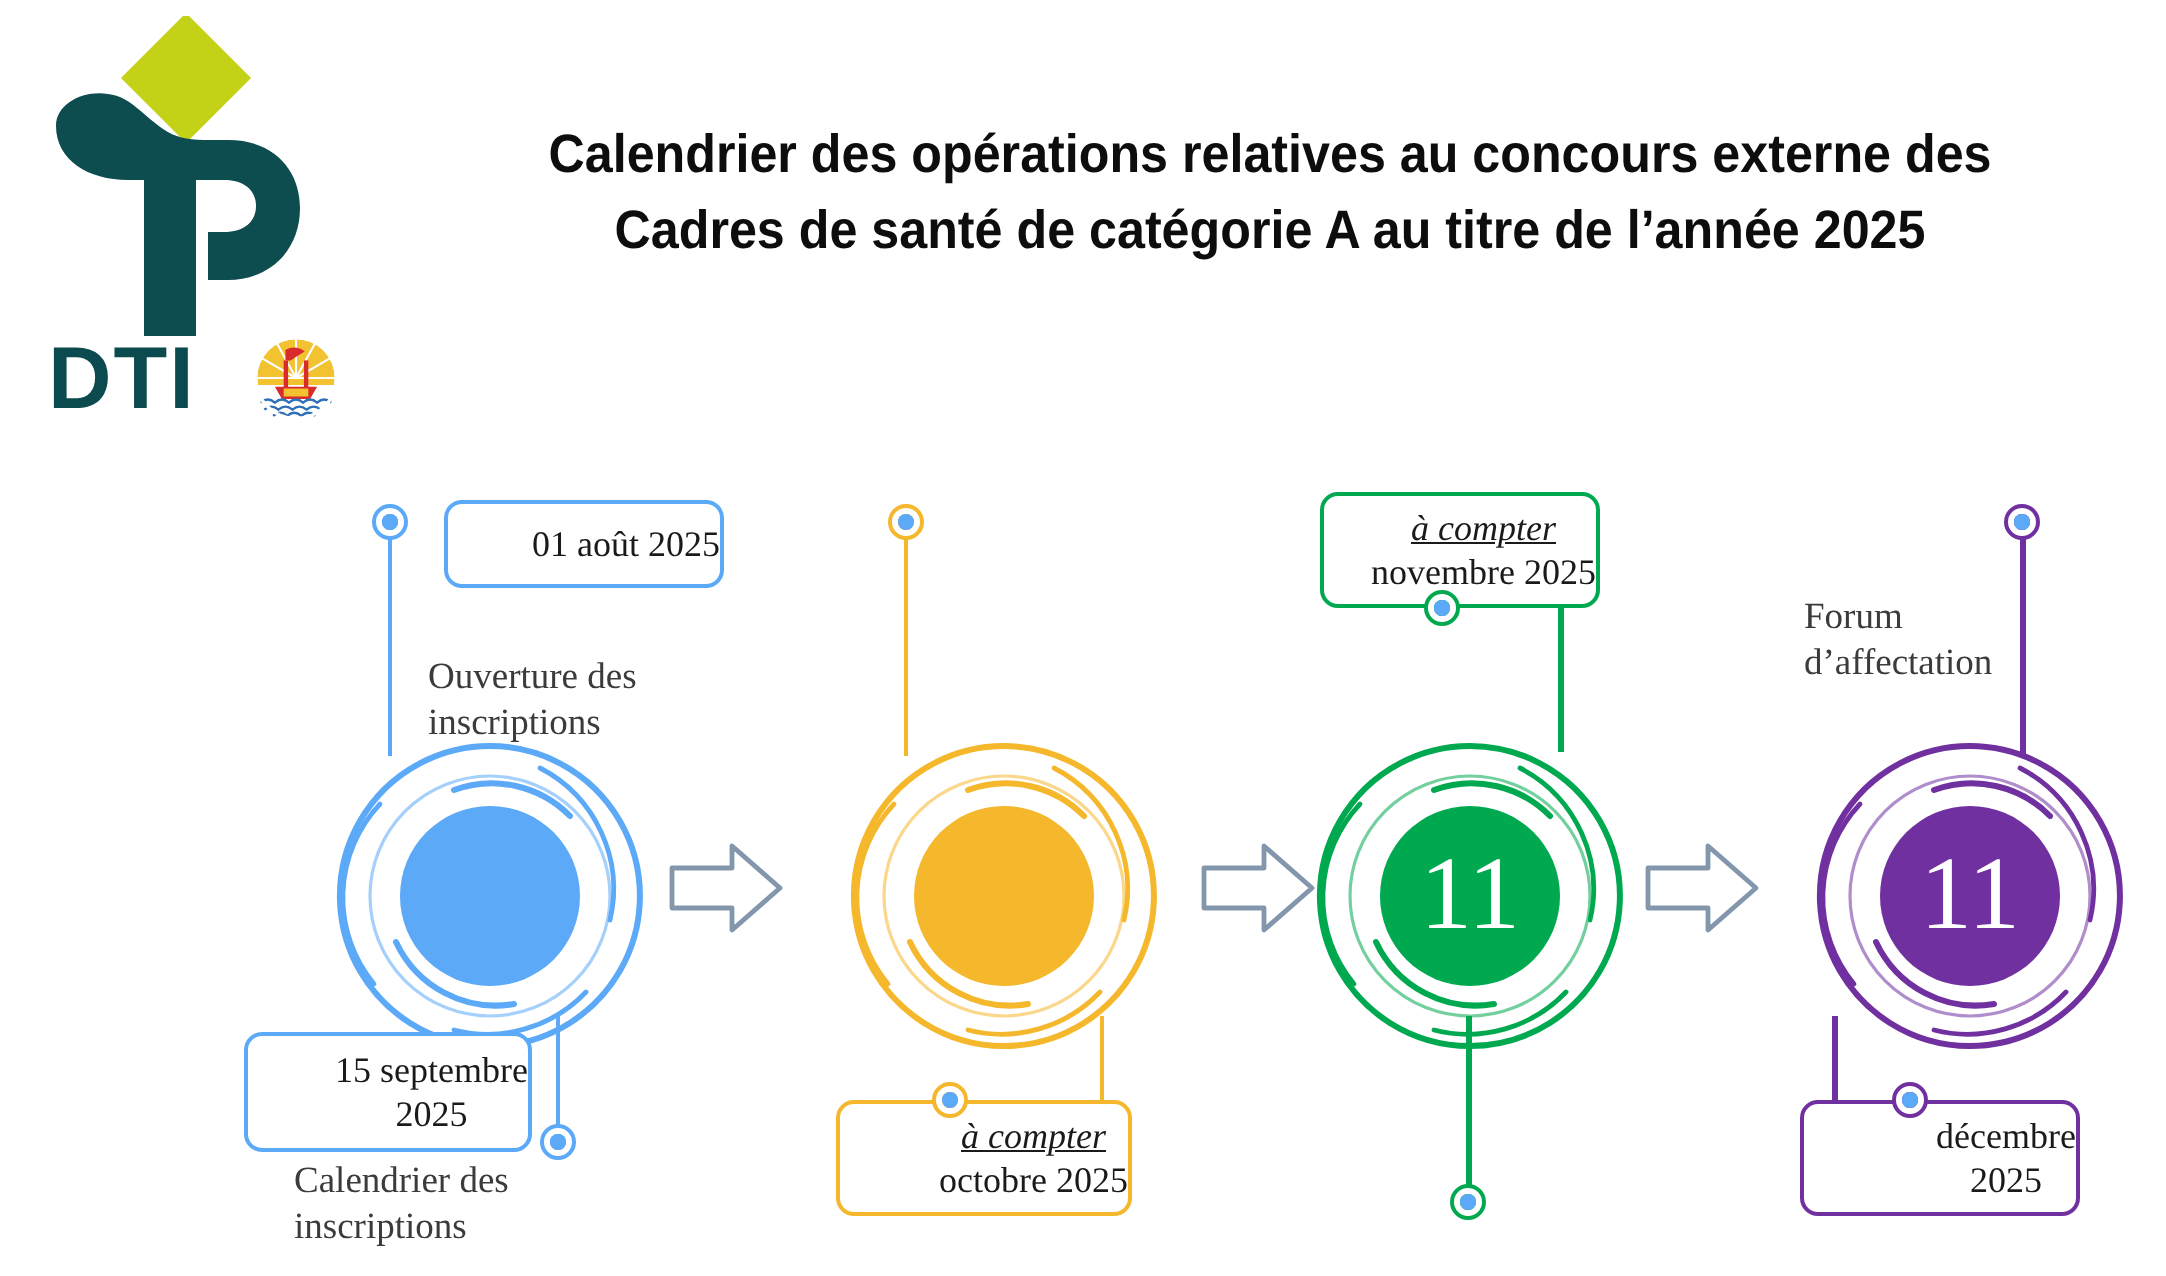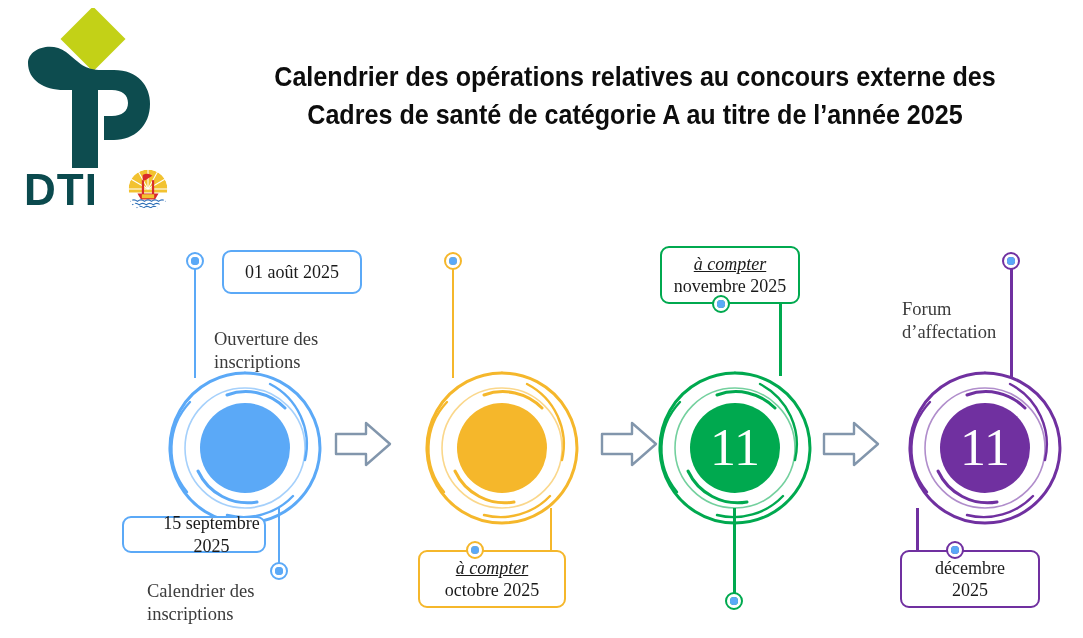--- a/index.html
+++ b/index.html
@@ -50,21 +50,21 @@
     pointer-events:none;
   }
 
   
   .box{
     position:absolute;
     border:2.2px solid #5BA9F7;
     border-radius:9px;
     background:#ffffff;
     box-sizing:border-box;
-    display:flex;align-items:center;justify-content:center;
+    display:flex;align-items:center;justify-content:flex-end;
     text-align:center;
     font-size:18px;
     color:#1a1a1a;
     line-height:1.25;
   }
   .box .ital{font-style:italic;display:block;text-decoration:underline;}
   .box .reg{font-style:normal;display:block;}
 
   
   .node{
@@ -177,21 +177,21 @@
           <span class="reg">01 août 2025</span>
         </div>
       </div>
       <div class="caption" style="left:104px;top:100px;width:190px;">Ouverture des
 inscriptions</div>
 
       <div class="line" style="left:168px;top:280px;width:2.4px;height:62px;background:#5BA9F7;"></div>
       <div class="node" style="left:160px;top:334px;border-color:#5BA9F7;">
           <span style="position: absolute; left: 3.2px; top: 3.2px; width: 7.6px; height: 7.6px; border-radius: 50%; background: rgb(91, 169, 247);"></span>
         </div>
-      <div class="box" style="left:12px;top:288px;width:144px;height:37px;border-color:#5BA9F7;padding-left:35px;">
+      <div class="box" style="left:12px;top:288px;width:144px;height:60px;border-color:#5BA9F7;padding-left:35px;">
         <div>
           <span class="reg">15 septembre</span>
           <span class="reg">2025</span>
         </div>
       </div>
       <div class="caption" style="left:37px;top:352px;width:190px;">Calendrier des
 inscriptions</div>
     </div>
 
     <svg class="arrow" style="left:332px;top:190px;" width="62" height="52" viewBox="0 0 62 52">

